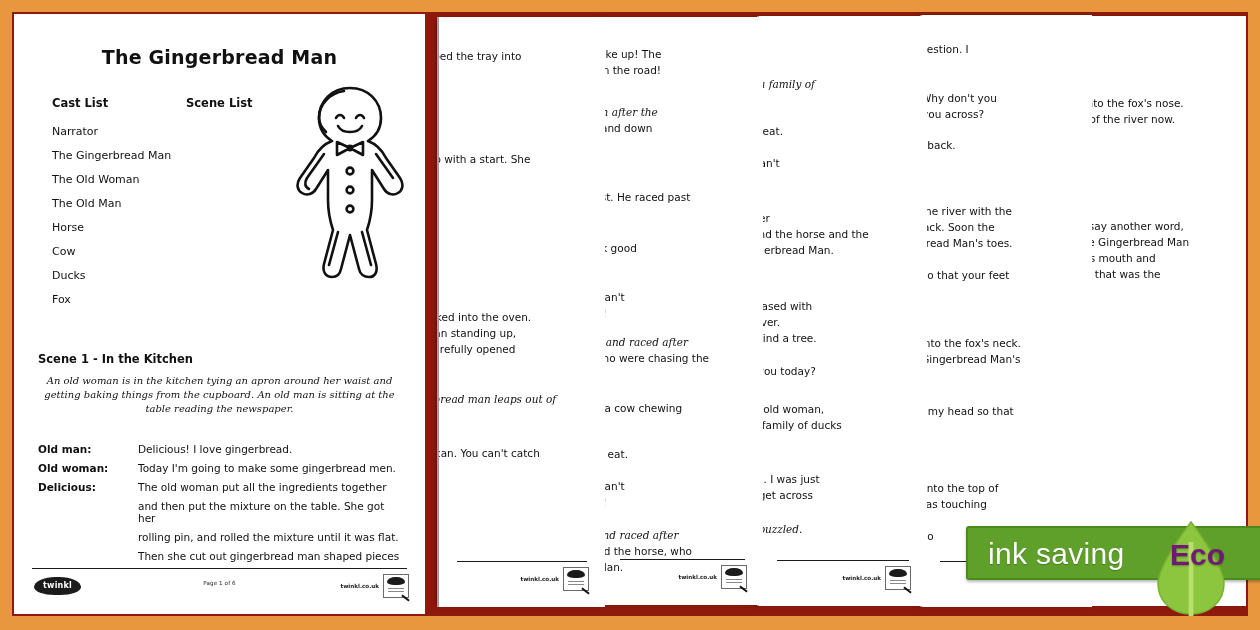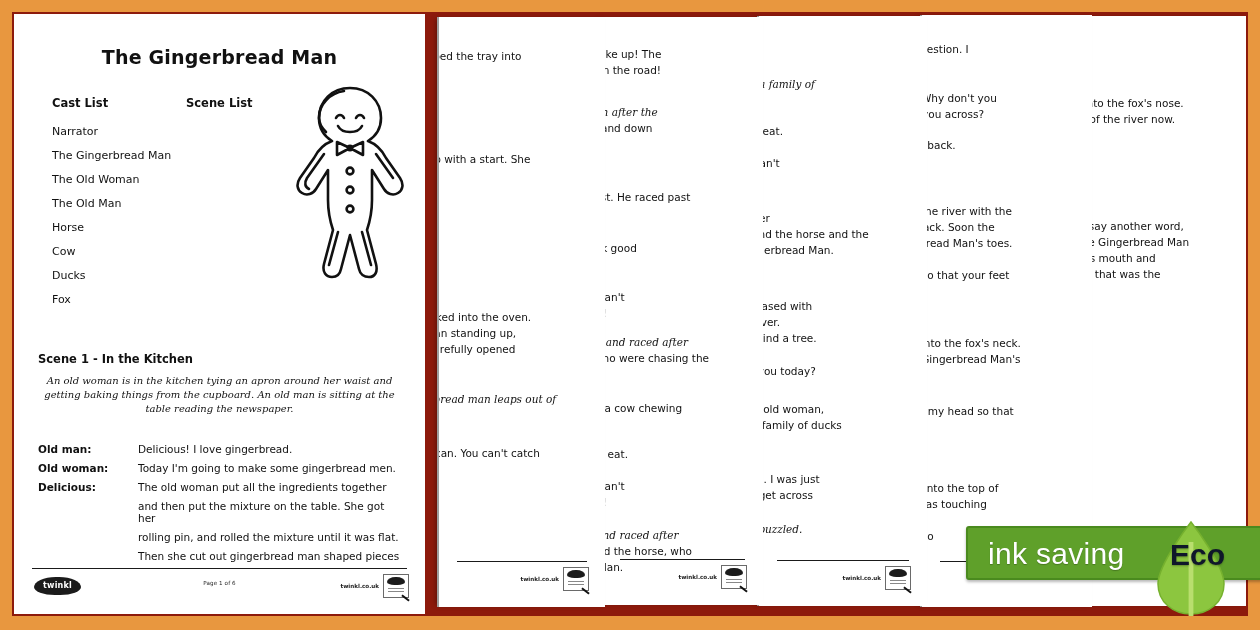--- a/index.html
+++ b/index.html
@@ -285,21 +285,21 @@
     top: 0px;
     width: 78px;
     height: 98px;
   }
   .eco-word {
     position: absolute;
     left: 204px;
     top: 18px;
     font-size: 30px;
     font-weight: bold;
-    color: #0f172a;
+    color: #701a75;
     font-family: "Liberation Sans", sans-serif;
     text-shadow: 0 1px 2px rgba(0,0,0,.30);
     z-index: 5;
   }
 </style>
 </head>
 <body>
 
 <div id="stage">
 

